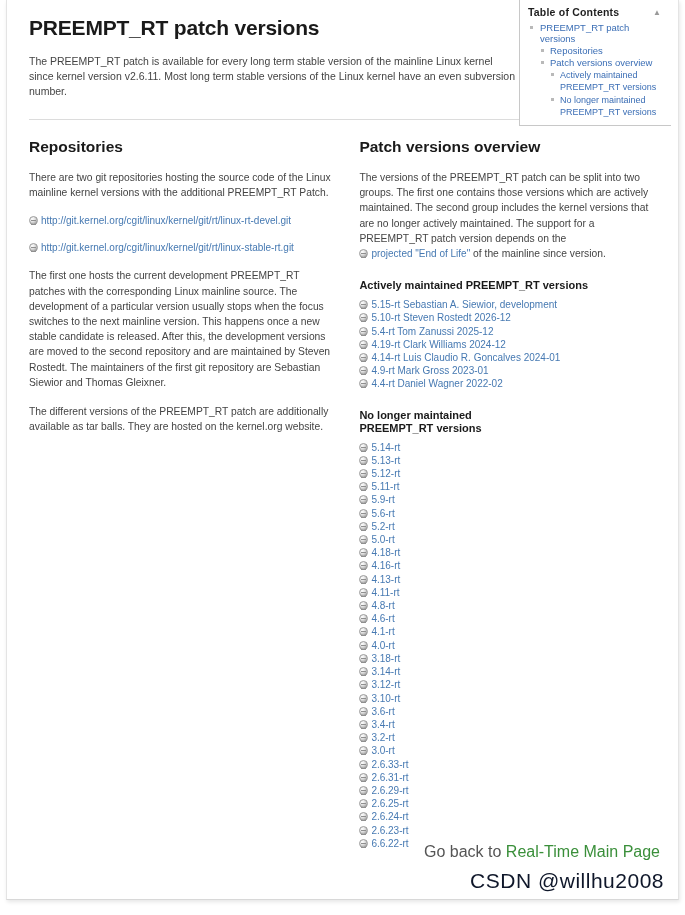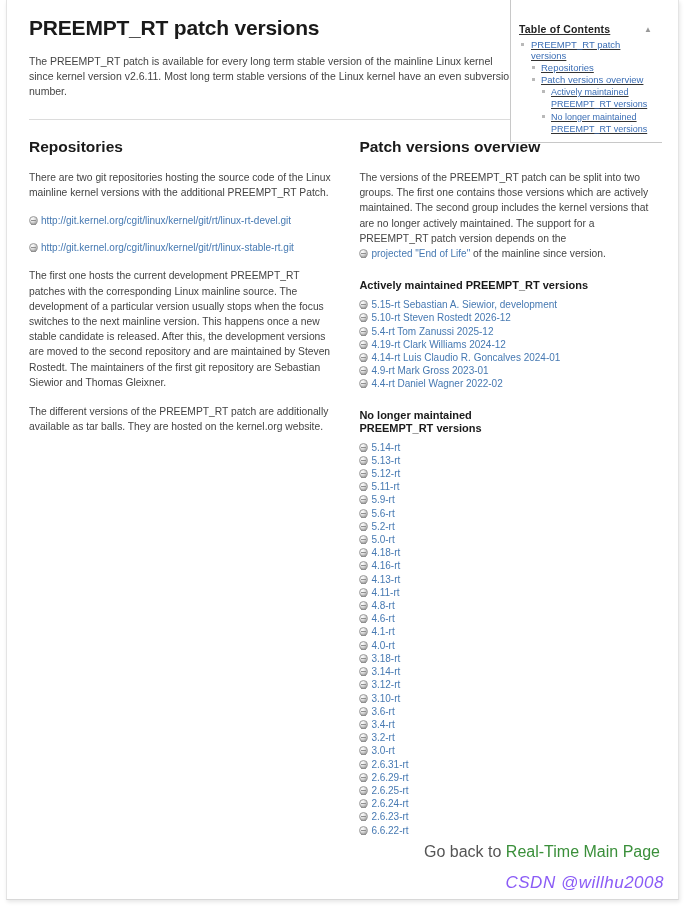--- a/index.html
+++ b/index.html
@@ -29,29 +29,28 @@
     border-right: 1px solid #e4e4e4;
     border-bottom: 1px solid #d8d8d8;
     box-shadow: 1px 2px 4px rgba(0,0,0,0.10);
     box-sizing: border-box;
     overflow: hidden;
   }
 
   
   .toc {
     position: absolute;
-    right: 16px;
+    right: 7px;
     top: 0px;
     width: 152px;
     border-left: 1px solid #c8c8c8;
     border-bottom: 1px solid #c8c8c8;
     background: #ffffff;
-    padding: 23px 4px 6px 8px;
+    padding: 6px 4px 6px 8px;
     box-sizing: border-box;
-    text-decoration: underline;
   }
   .toc-head {
     font-size: 10.5px;
     font-weight: bold;
     color: #1f1f1f;
     letter-spacing: .2px;
     padding-bottom: 4px;
     position: relative;
   }
   .toc-collapse {
@@ -204,24 +203,23 @@
     text-align: right;
   }
   .footer a {
     color: #3a8f3a;
     text-decoration: none;
   }
   .watermark {
     position: absolute;
     right: 14px;
     bottom: 6px;
-    font-size: 17px;
-    color: #8b5cf6;
+    font-size: 21px;
+    color: #0f172a;
     letter-spacing: .5px;
-    font-style: italic;
   }
 
   
   .top-artifact {
     position: absolute;
     top: 0;
     height: 3px;
     background: #d4d4d4;
   }
 </style>
@@ -324,20 +322,21 @@
           <li><span class="globe"></span><a class="ext" href="#">4.1-rt</a></li>
           <li><span class="globe"></span><a class="ext" href="#">4.0-rt</a></li>
           <li><span class="globe"></span><a class="ext" href="#">3.18-rt</a></li>
           <li><span class="globe"></span><a class="ext" href="#">3.14-rt</a></li>
           <li><span class="globe"></span><a class="ext" href="#">3.12-rt</a></li>
           <li><span class="globe"></span><a class="ext" href="#">3.10-rt</a></li>
           <li><span class="globe"></span><a class="ext" href="#">3.6-rt</a></li>
           <li><span class="globe"></span><a class="ext" href="#">3.4-rt</a></li>
           <li><span class="globe"></span><a class="ext" href="#">3.2-rt</a></li>
           <li><span class="globe"></span><a class="ext" href="#">3.0-rt</a></li>
+          <li><span class="globe"></span><a class="ext" href="#">2.6.33-rt</a></li>
           <li><span class="globe"></span><a class="ext" href="#">2.6.31-rt</a></li>
           <li><span class="globe"></span><a class="ext" href="#">2.6.29-rt</a></li>
           <li><span class="globe"></span><a class="ext" href="#">2.6.25-rt</a></li>
           <li><span class="globe"></span><a class="ext" href="#">2.6.24-rt</a></li>
           <li><span class="globe"></span><a class="ext" href="#">2.6.23-rt</a></li>
           <li><span class="globe"></span><a class="ext" href="#">6.6.22-rt</a></li>
         </ul>
     </div>
   </div>
 

